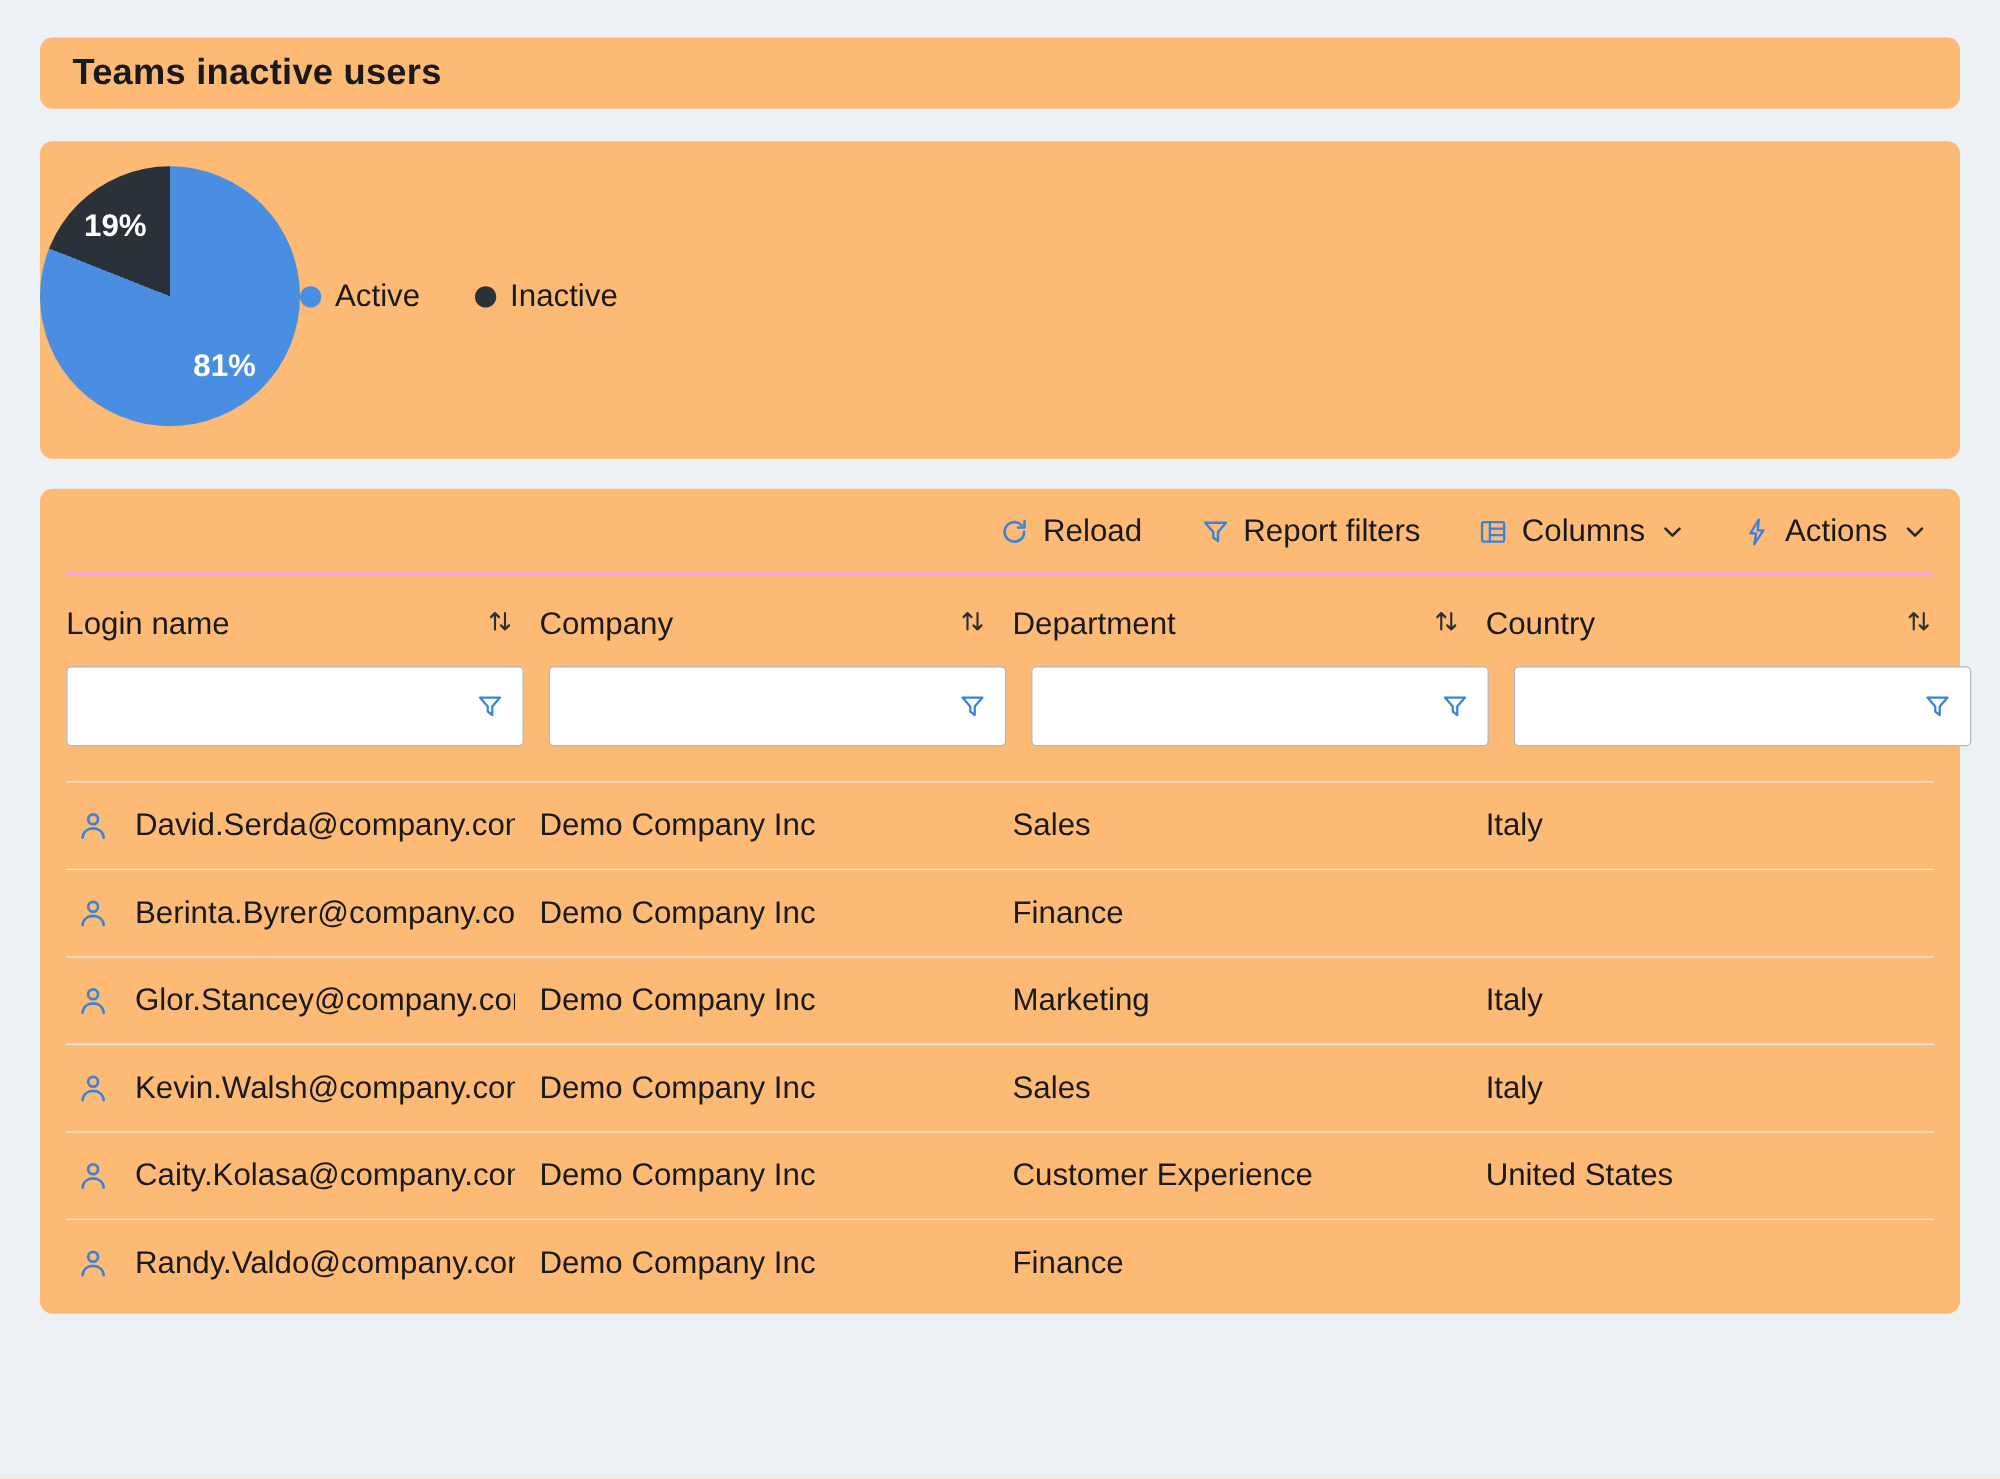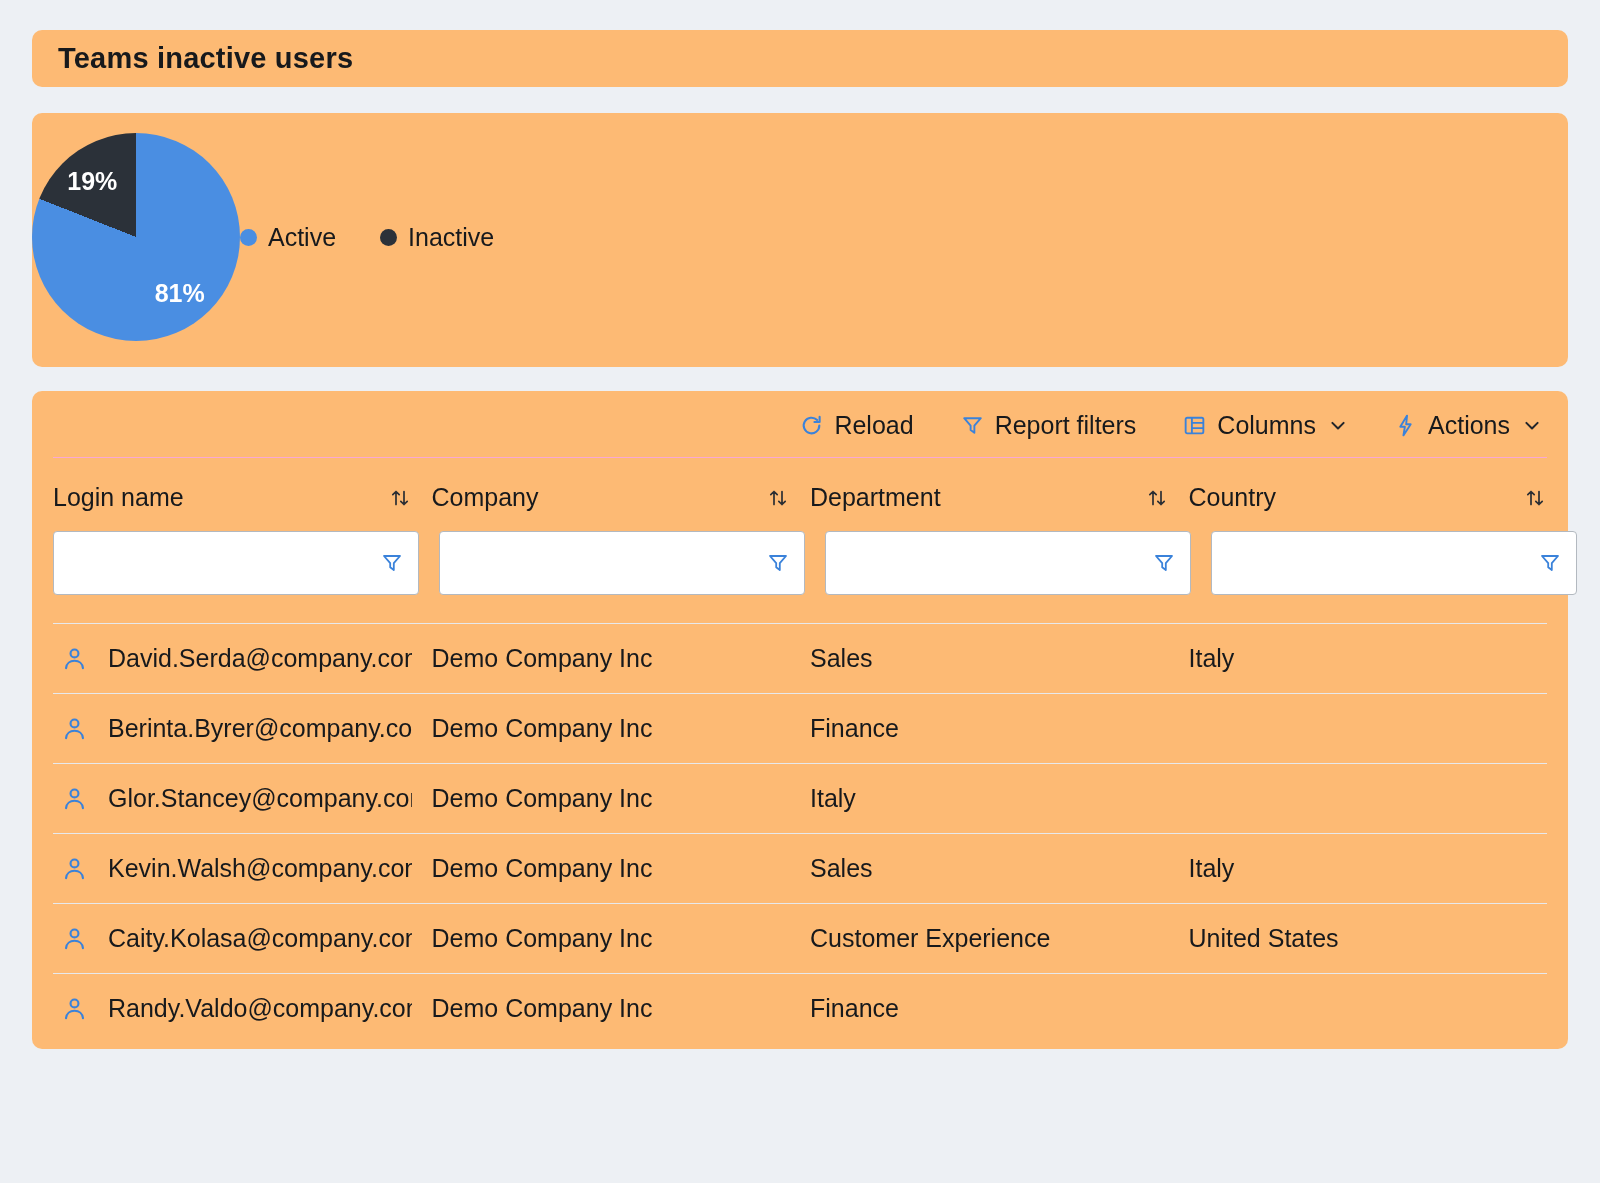--- a/index.html
+++ b/index.html
@@ -74,21 +74,21 @@
 
   
   .table-card { padding: 0 21px 6px; }
 
   .toolbar {
     display: flex;
     justify-content: flex-end;
     align-items: center;
     gap: 46px;
     padding: 20px 6px 17px;
-    border-bottom: 1px solid #f9a8d4;
+    border-bottom: 3px solid #f9a8d4;
   }
   .tool {
     display: flex;
     align-items: center;
     gap: 10px;
     background: none;
     border: none;
     padding: 0;
     font-family: inherit;
     font-size: 25px;
@@ -102,21 +102,21 @@
 
   .grid {
     display: grid;
     grid-template-columns: repeat(4, 1fr);
     column-gap: 20px;
   }
 
   .header-row { padding: 25px 0 19px; }
   .hcell {
     display: flex;
-    align-items: center;
+    align-items: flex-start;
     justify-content: space-between;
     font-size: 25px;
   }
   .sort {
     color: #2b2e33;
     display: flex;
     align-items: center;
     cursor: pointer;
   }
   .sort svg { width: 24px; height: 24px; }
@@ -344,20 +344,21 @@
       <div class="cell login">
         <span class="picon">
           <svg viewBox="0 0 24 24" fill="none" stroke="currentColor" stroke-width="1.9" stroke-linecap="round">
               <circle cx="12" cy="7.5" r="3.5"></circle>
               <path d="M4.5 20.5c.4-4 3.4-6.5 7.5-6.5s7.1 2.5 7.5 6.5"></path>
             </svg>
         </span>
         <span>Glor.Stancey@company.com</span>
       </div>
       <div class="cell">Demo Company Inc</div>
+      <div class="cell">Marketing</div>
       <div class="cell">Italy</div>
     </div>
 
     <div class="grid row">
       <div class="cell login">
         <span class="picon">
           <svg viewBox="0 0 24 24" fill="none" stroke="currentColor" stroke-width="1.9" stroke-linecap="round">
               <circle cx="12" cy="7.5" r="3.5"></circle>
               <path d="M4.5 20.5c.4-4 3.4-6.5 7.5-6.5s7.1 2.5 7.5 6.5"></path>
             </svg>

